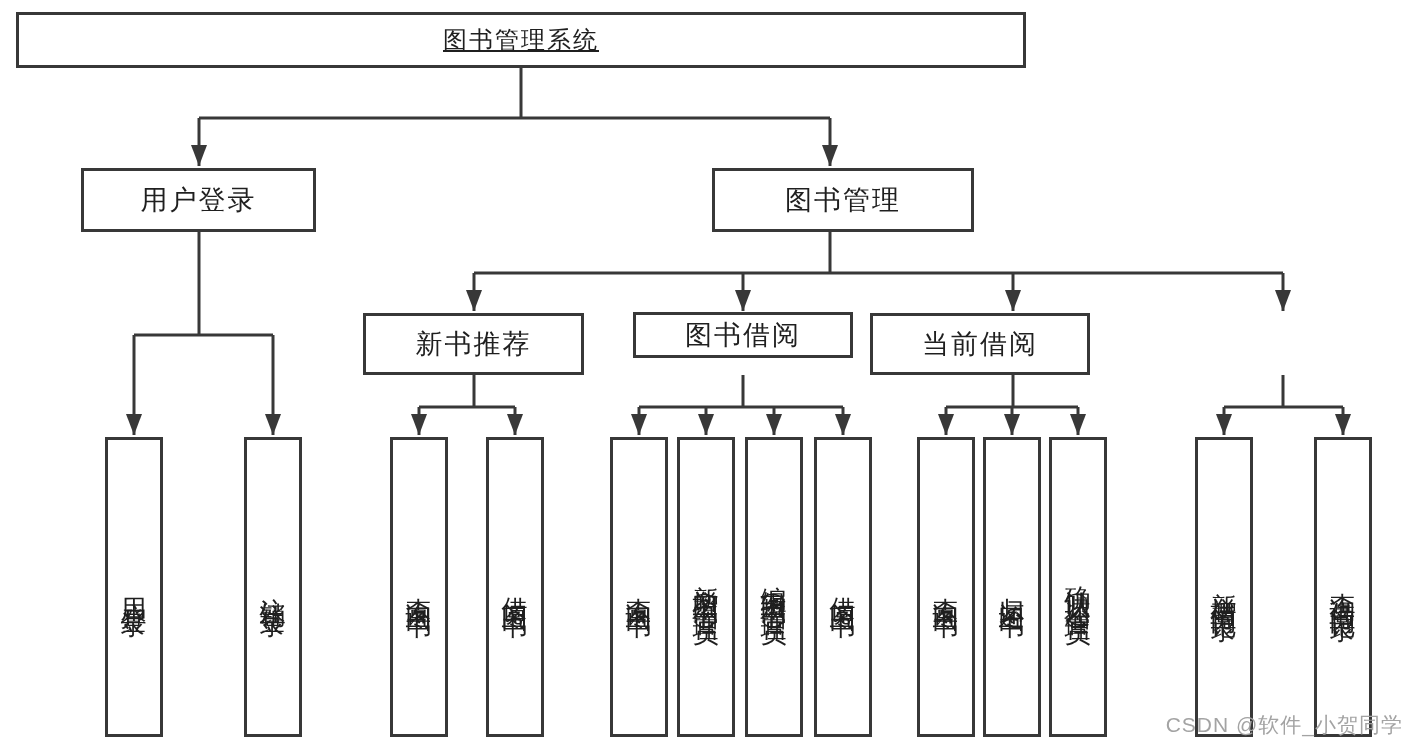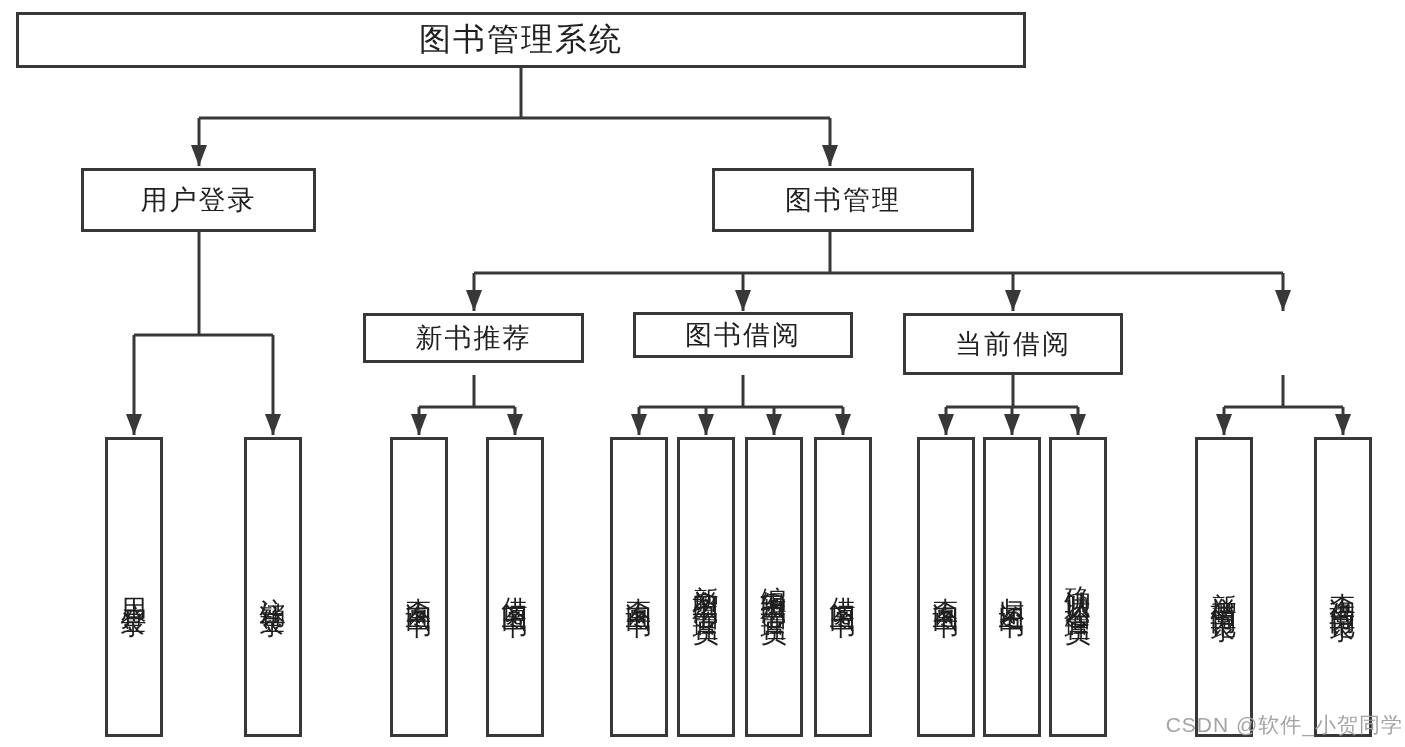--- a/index.html
+++ b/index.html
@@ -17,21 +17,21 @@
     box-sizing: border-box;
     border: 3px solid #383838;
     background: #ffffff;
     display: flex;
     align-items: center;
     justify-content: center;
     color: #1f1f1f;
     z-index: 2;
   }
   .h-node { font-size: 27px; letter-spacing: 2px; white-space: nowrap; }
-  .root-node { font-size: 32px; }
+  .root-node { font-size: 24px; text-decoration: underline; }
   .v-node {
     writing-mode: vertical-rl;
     text-orientation: mixed;
     font-size: 26px;
     letter-spacing: 5px;
     line-height: 1;
   }
   .watermark {
     position: absolute;
     right: 2px;
@@ -110,27 +110,27 @@
     <span>图书管理系统</span>
   </div>
 
   <div class="node h-node" style="left:81px;top:168px;width:235px;height:64px">
     <span>用户登录</span>
   </div>
   <div class="node h-node" style="left:712px;top:168px;width:262px;height:64px">
     <span>图书管理</span>
   </div>
 
-  <div class="node h-node" style="left:363px;top:313px;width:221px;height:50px">
+  <div class="node h-node" style="left:363px;top:313px;width:221px;height:62px">
     <span>新书推荐</span>
   </div>
   <div class="node h-node" style="left:633px;top:312px;width:220px;height:46px">
     <span>图书借阅</span>
   </div>
-  <div class="node h-node" style="left:903px;top:313px;width:220px;height:62px">
+  <div class="node h-node" style="left:870px;top:313px;width:220px;height:62px">
     <span>当前借阅</span>
   </div>
 
   <div class="node v-node" style="left:105px;top:437px;width:58px;height:300px">
     <span>用户登录</span>
   </div>
   <div class="node v-node" style="left:244px;top:437px;width:58px;height:300px">
     <span>注销登录</span>
   </div>
   <div class="node v-node" style="left:390px;top:437px;width:58px;height:300px">

